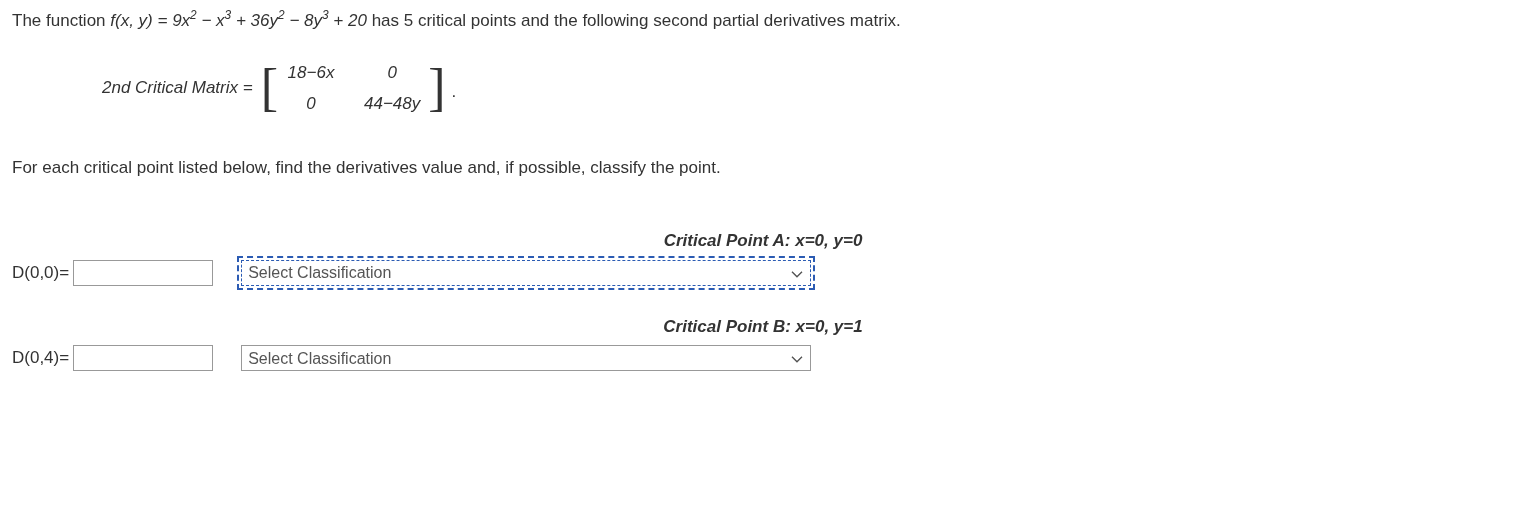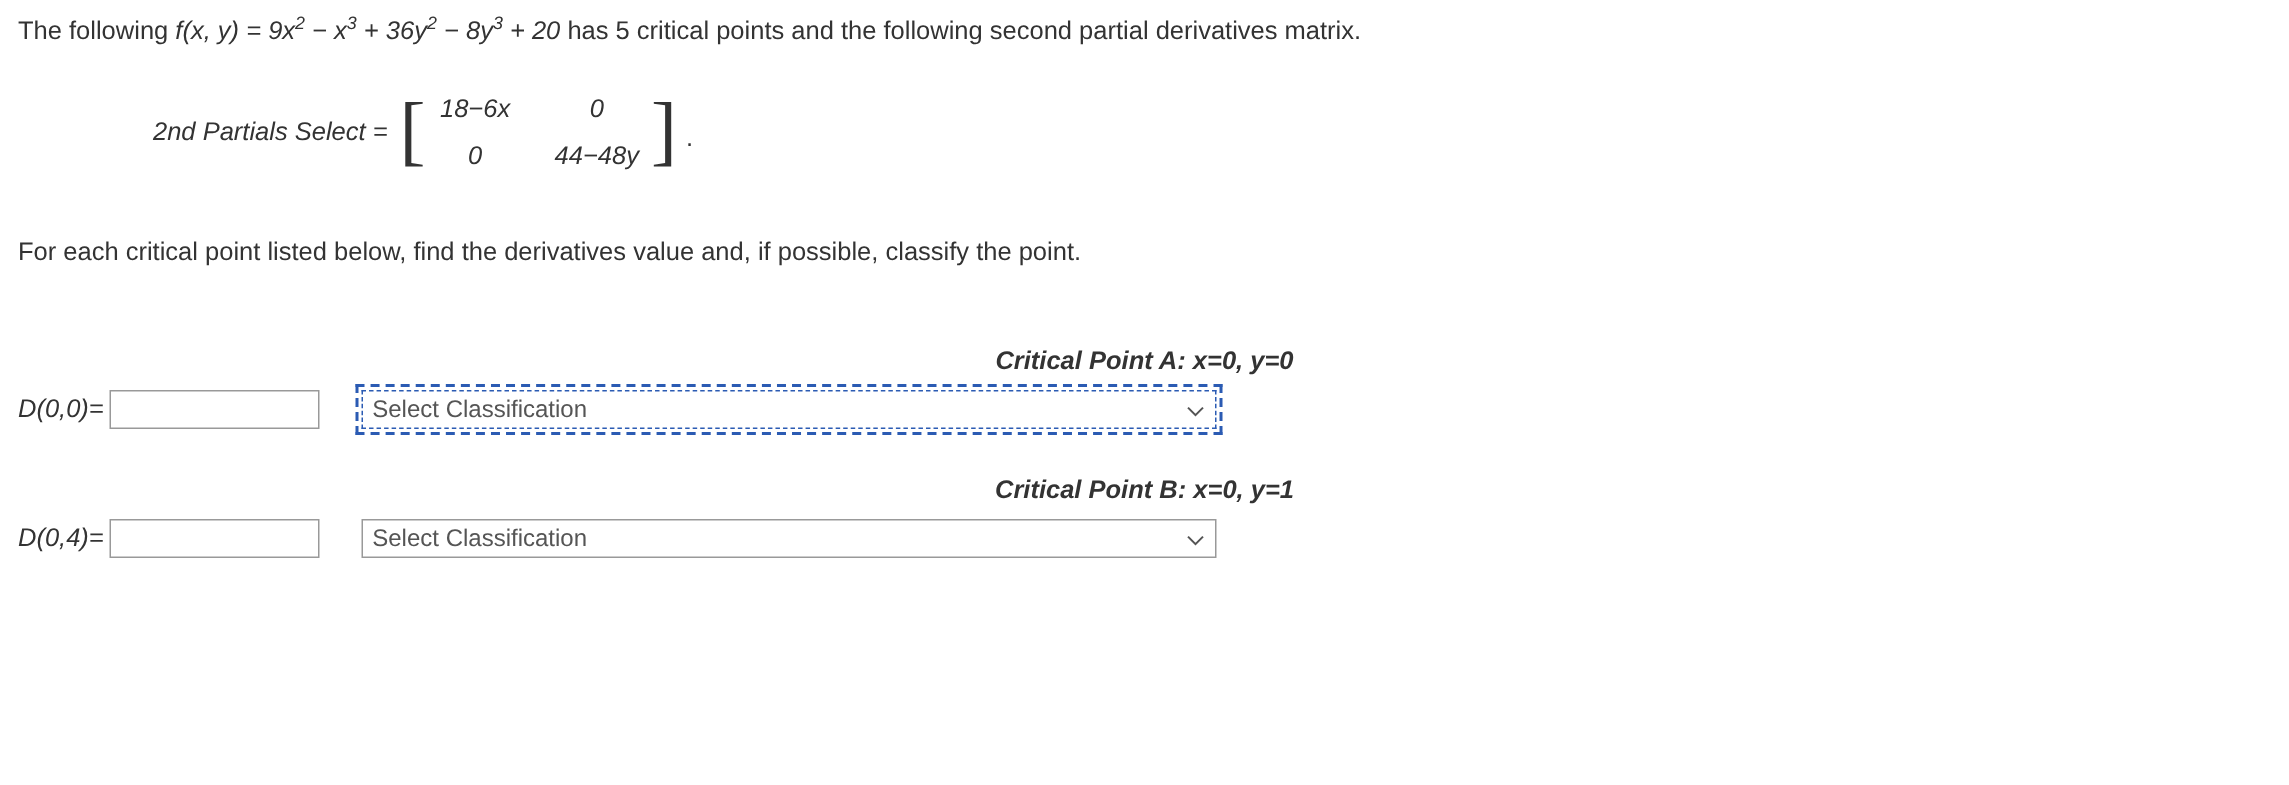--- a/index.html
+++ b/index.html
@@ -70,21 +70,20 @@
       font-style: italic;
       font-weight: bold;
       margin-bottom: 6px;
       text-align: center;
     }
     .cp-inputs {
       display: flex;
       align-items: center;
     }
     .cp-det-label {
-      font-style: italic;
       margin-right: 4px;
     }
     .det-input {
       width: 140px;
       height: 26px;
       border: 1px solid #999;
       background: #fff;
       font-size: 15px;
       padding: 2px 4px;
     }
@@ -121,25 +120,25 @@
     sup {
       font-size: 0.7em;
       vertical-align: super;
       line-height: 0;
     }
   </style>
 </head>
 <body>
 
 <div class="intro-line">
-  <span>The following  </span><span class="func-def">f(x, y) = 9x<sup>2</sup> − x<sup>3</sup> + 36y<sup>2</sup> − 8y<sup>3</sup> + 20</span><span>  has 5 critical points and the following second partial derivatives matrix.</span>
+  <span>The function  </span><span class="func-def">f(x, y) = 9x<sup>2</sup> − x<sup>3</sup> + 36y<sup>2</sup> − 8y<sup>3</sup> + 20</span><span>  has 5 critical points and the following second partial derivatives matrix.</span>
 </div>
 
 <div class="matrix-row">
-  <span class="matrix-label">2nd Partials Select =</span>
+  <span class="matrix-label">2nd Critical Matrix =</span>
   <span class="matrix-container">
     <span class="bracket-left">[</span>
     <span class="matrix-body">
       <span class="matrix-cell">18−6x</span>
       <span class="matrix-cell">0</span>
       <span class="matrix-cell">0</span>
       <span class="matrix-cell">44−48y</span>
     </span>
     <span class="bracket-right">]</span>
   </span>

